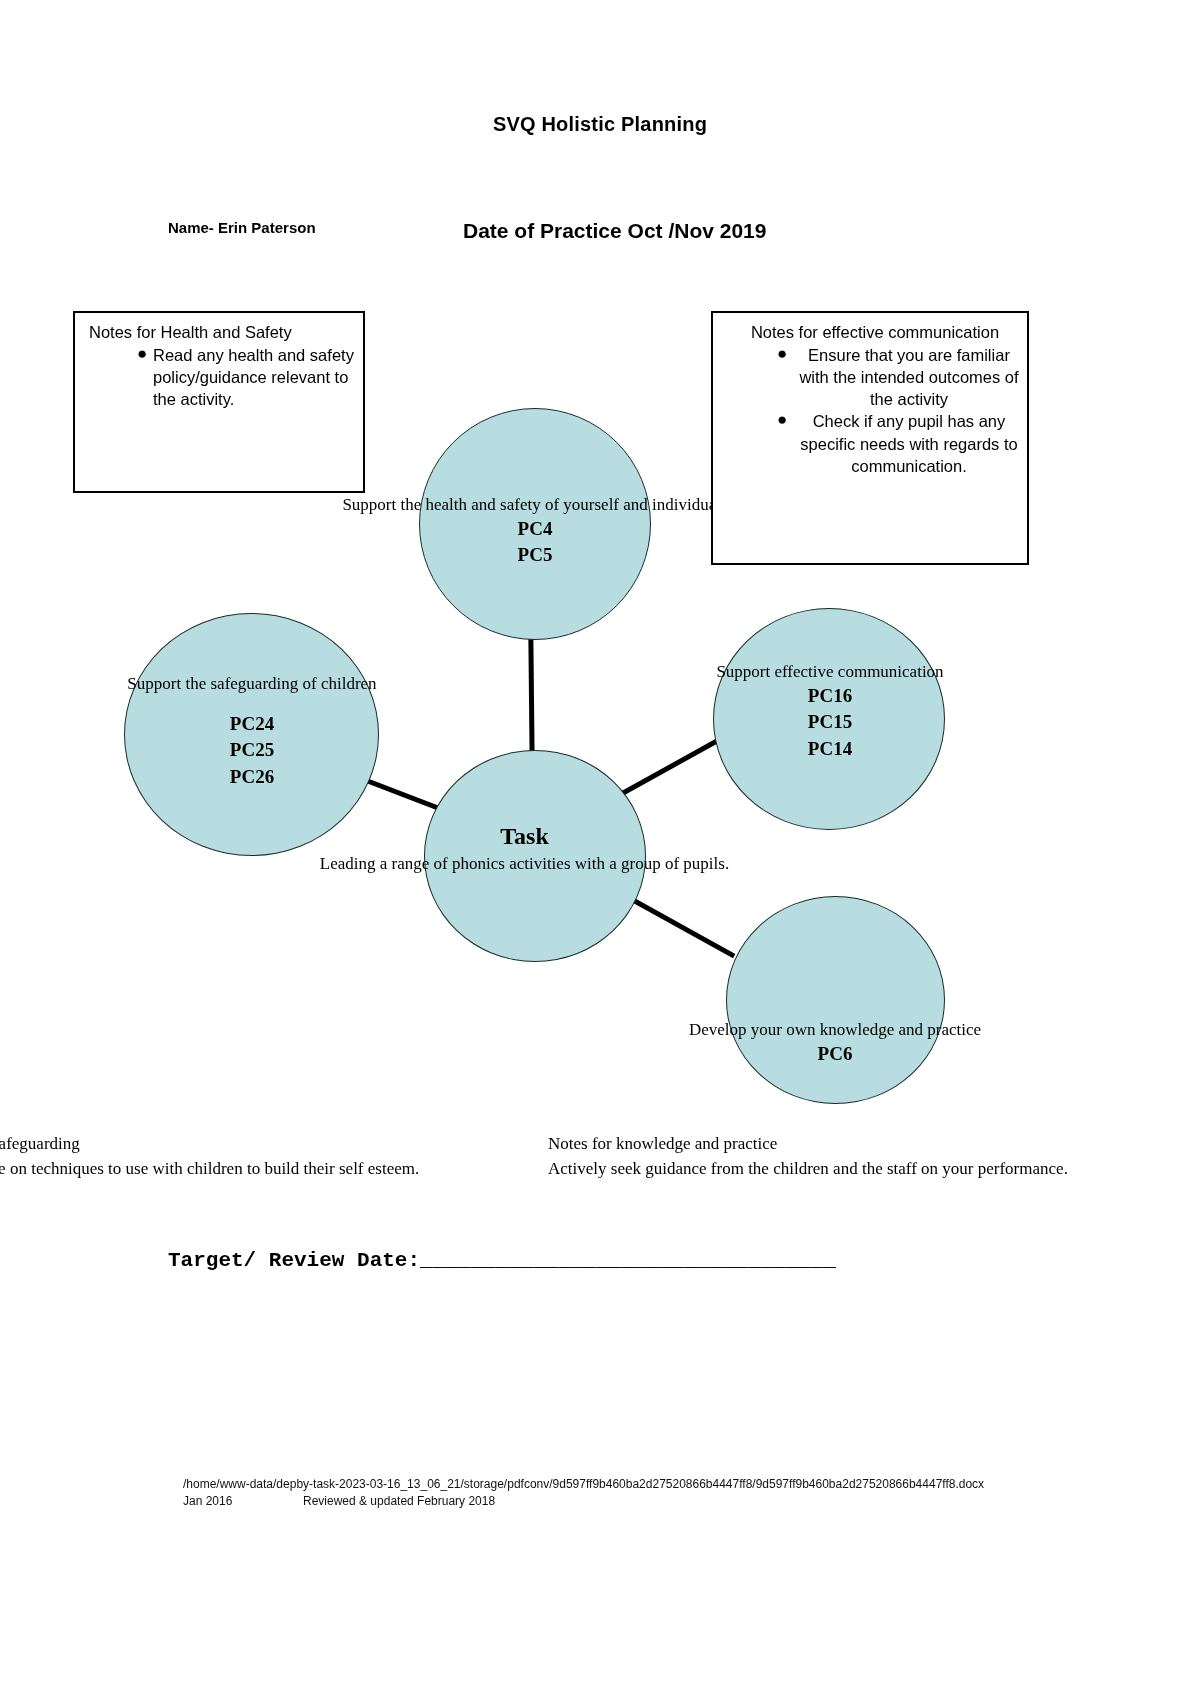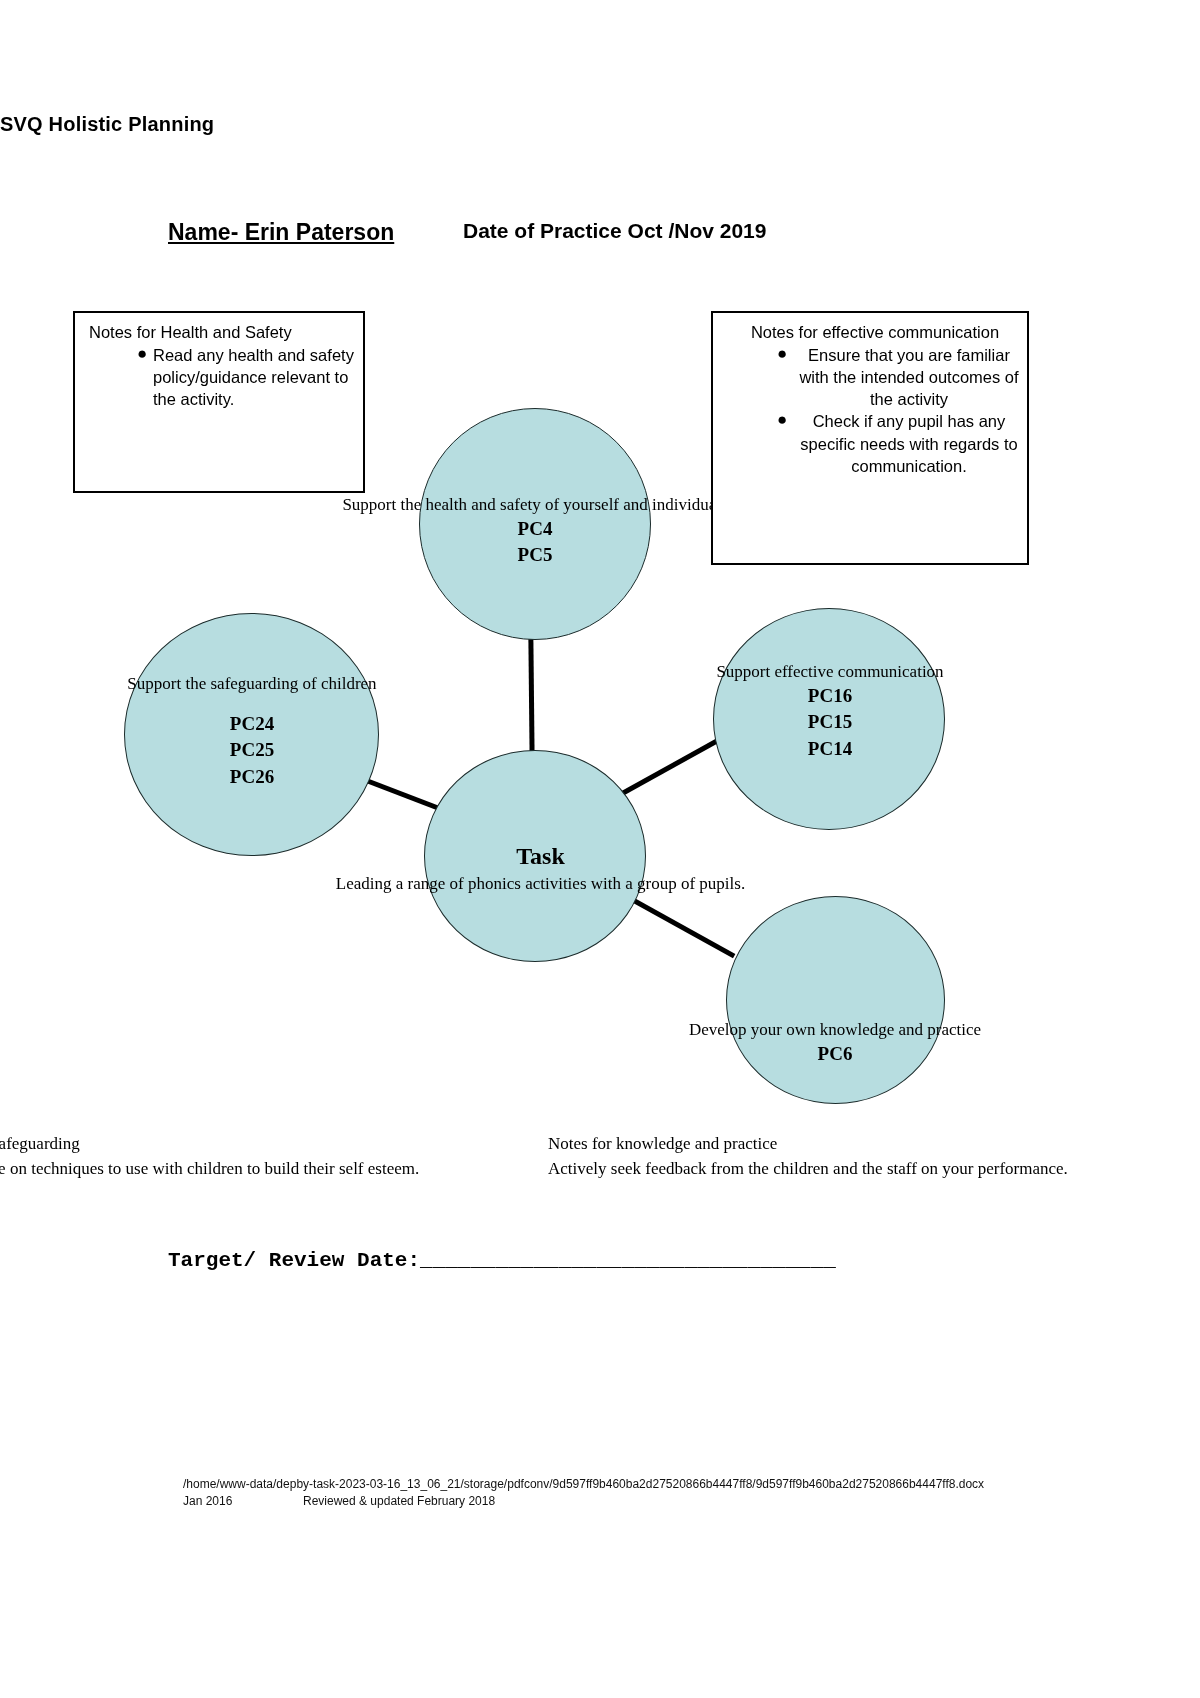--- a/index.html
+++ b/index.html
@@ -18,33 +18,33 @@
     overflow: hidden;
     background: #ffffff;
   }
 
   
   .doc-title {
     position: absolute;
     left: 0;
     top: 113px;
     width: 1200px;
+    text-align: center;
     font-family: "Liberation Sans", sans-serif;
     font-weight: bold;
     font-size: 20px;
     letter-spacing: 0.2px;
   }
   .name-line {
     position: absolute;
     left: 168px;
     top: 219px;
     font-weight: bold;
-    font-size: 23px;
-    white-space: nowrap;
-    text-decoration: underline;
+    font-size: 15px;
+    white-space: nowrap;
   }
   .date-line {
     position: absolute;
     left: 463px;
     top: 219px;
     font-weight: bold;
     font-size: 21px;
     white-space: nowrap;
   }
 
@@ -255,35 +255,35 @@
       <div class="pc">PC14</div>
     </div>
 
     <div class="node" style="left:726px; top:616px; width:219px; height:208px;"></div>
     <div class="node-text" style="left:660px; top:694px; width:350px;margin-top:44px;">
       <div>Develop your own knowledge and practice</div>
       <div class="pc">PC6</div>
     </div>
 
     <div class="node" style="left:424px; top:470px; width:222px; height:212px;"></div>
-    <div class="node-text" style="left:288px; top:541px; width:505px;margin-top:20px;">
+    <div class="node-text" style="left:272px; top:541px; width:505px;">
       <div class="task-word">Task</div>
       <div>Leading a range of phonics activities with a group of pupils.</div>
     </div>
 
   </div>
 
   <div class="bottom-note safeguard">
     <div>Notes for safeguarding</div>
     <div>Seek advice on techniques to use with children to build their self esteem.</div>
   </div>
 
   <div class="bottom-note knowledge">
     <div>Notes for knowledge and practice</div>
-    <div>Actively seek feedback from the children and the staff on your performance.</div>
+    <div>Actively seek guidance from the children and the staff on your performance.</div>
   </div>
 
   <div class="target-line">Target/ Review Date:_________________________________</div>
 
   <div class="footer">
     <div>/home/www-data/depby-task-2023-03-16_13_06_21/storage/pdfconv/9d597ff9b460ba2d27520866b4447ff8/9d597ff9b460ba2d27520866b4447ff8.docx</div>
     <div class="footer-row2">
       <span class="footer-date">Jan 2016</span>
       <span>Reviewed &amp; updated February 2018</span>
     </div>

